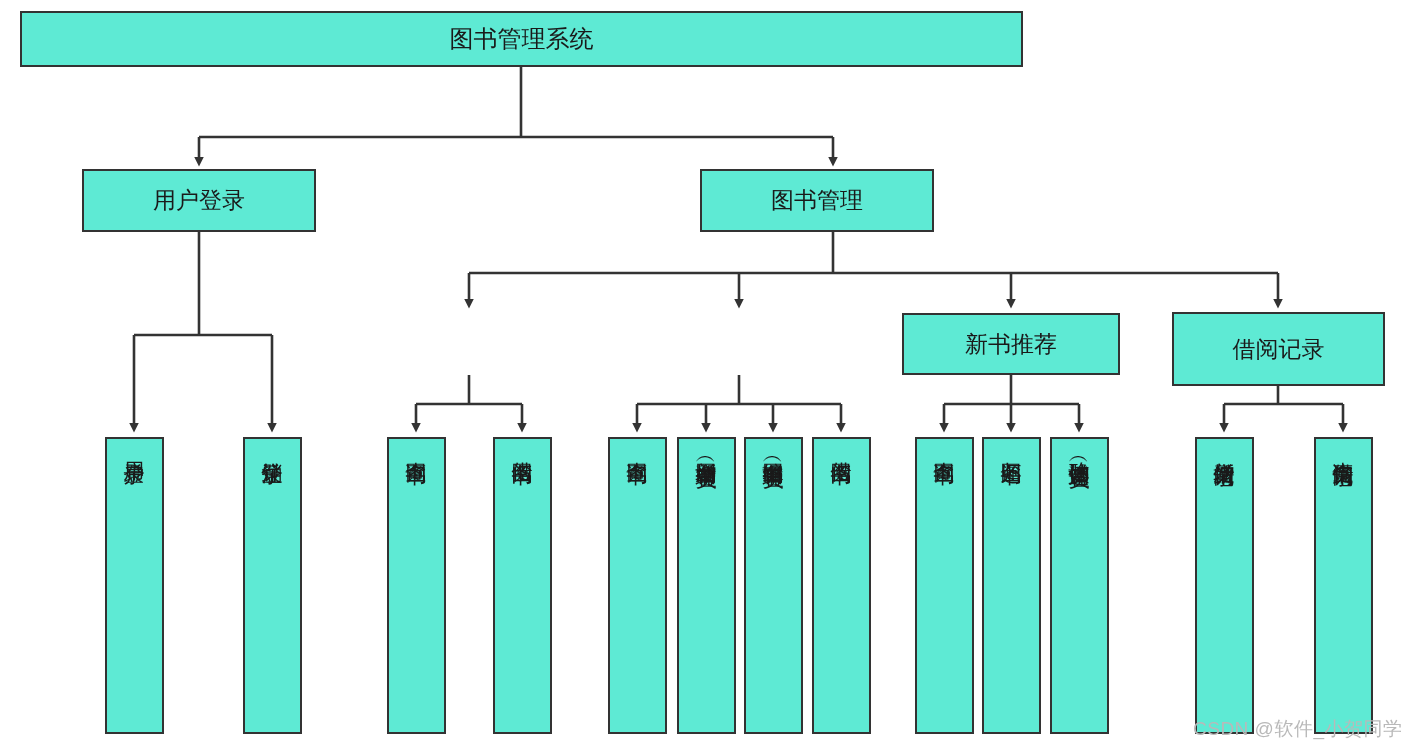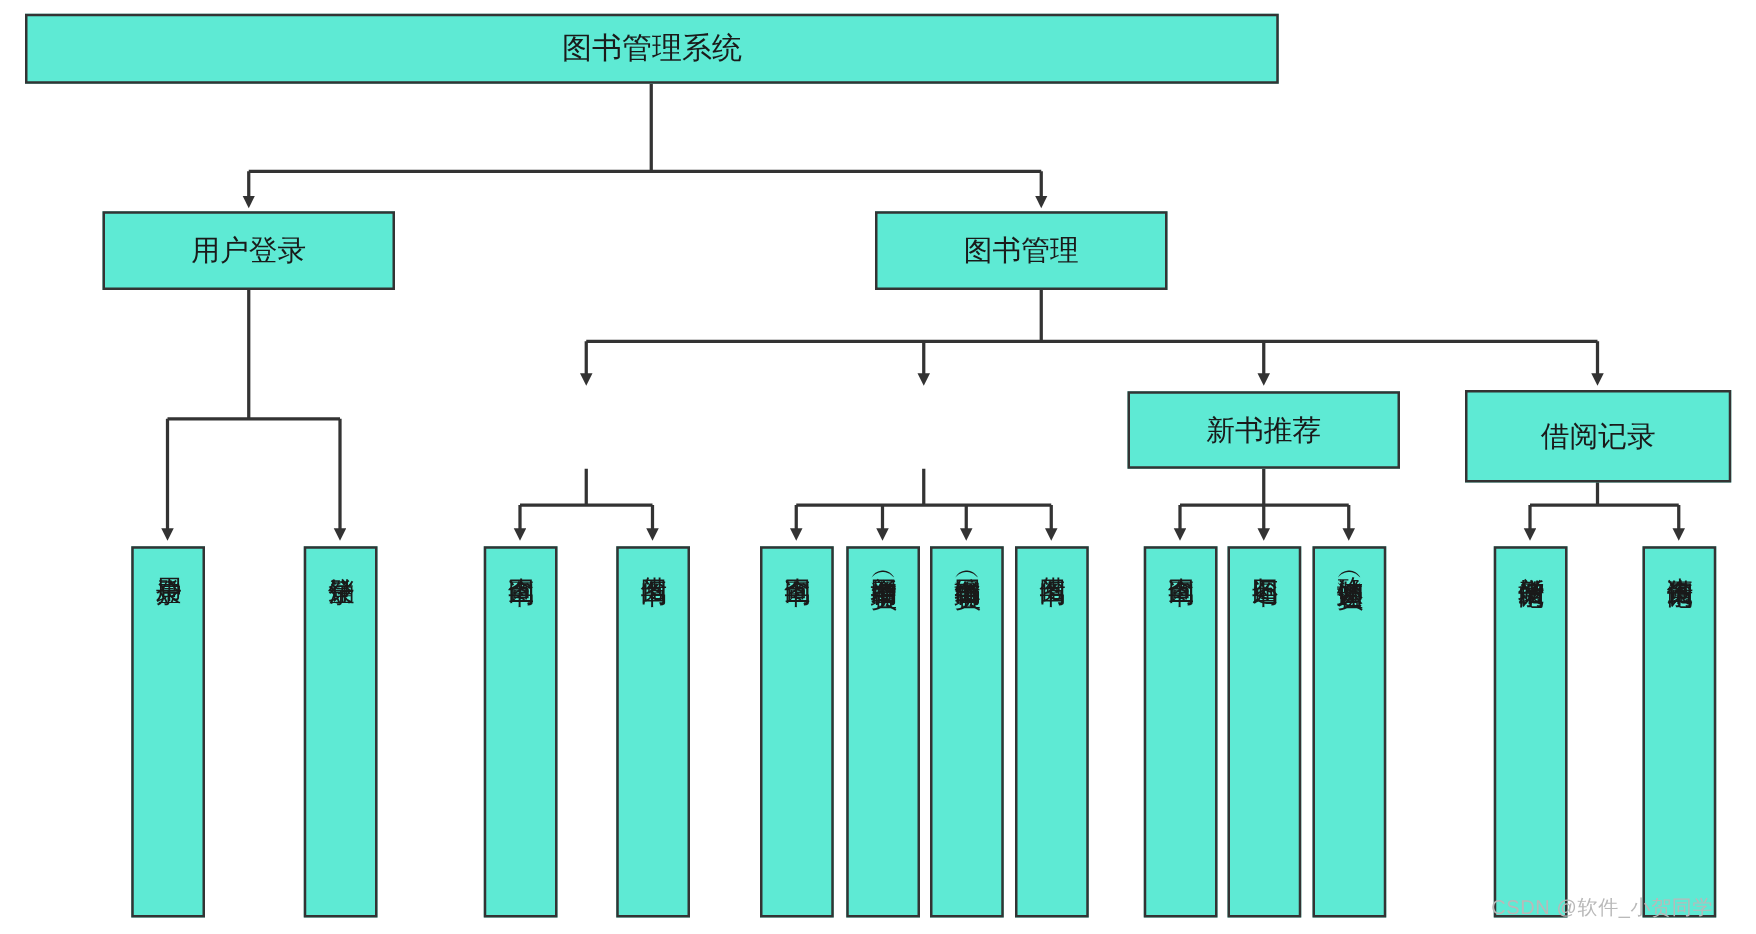--- a/index.html
+++ b/index.html
@@ -57,21 +57,21 @@
   .v-node .node-label {
     writing-mode: vertical-rl;
     text-orientation: upright;
     font-size: 21px;
     letter-spacing: 1px;
     line-height: 1;
     white-space: nowrap;
   }
   .watermark {
     position: absolute;
-    font-size: 16px;
+    font-size: 19px;
     color: #b9b9b9;
     white-space: nowrap;
     letter-spacing: 0.5px;
   }
 </style>
 </head>
 <body>
 
 <div id="canvas">
 

